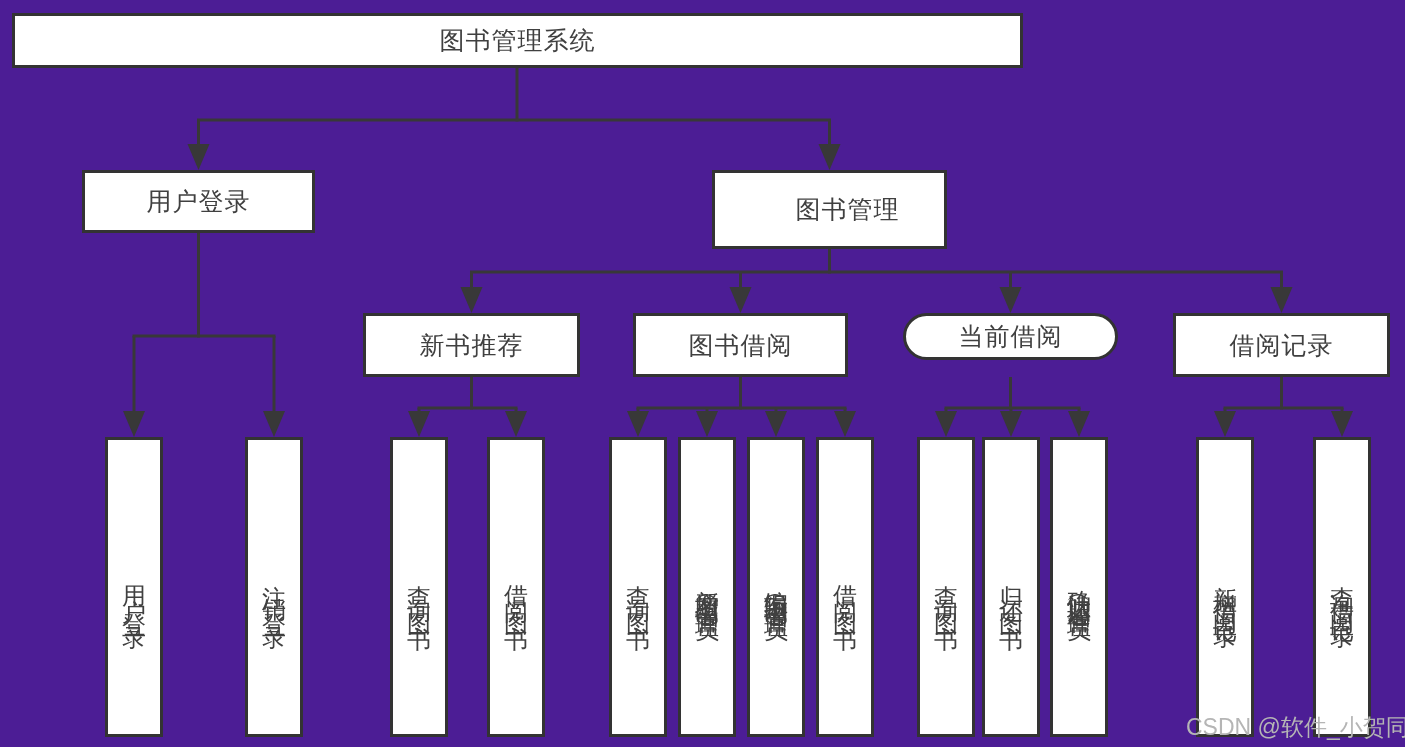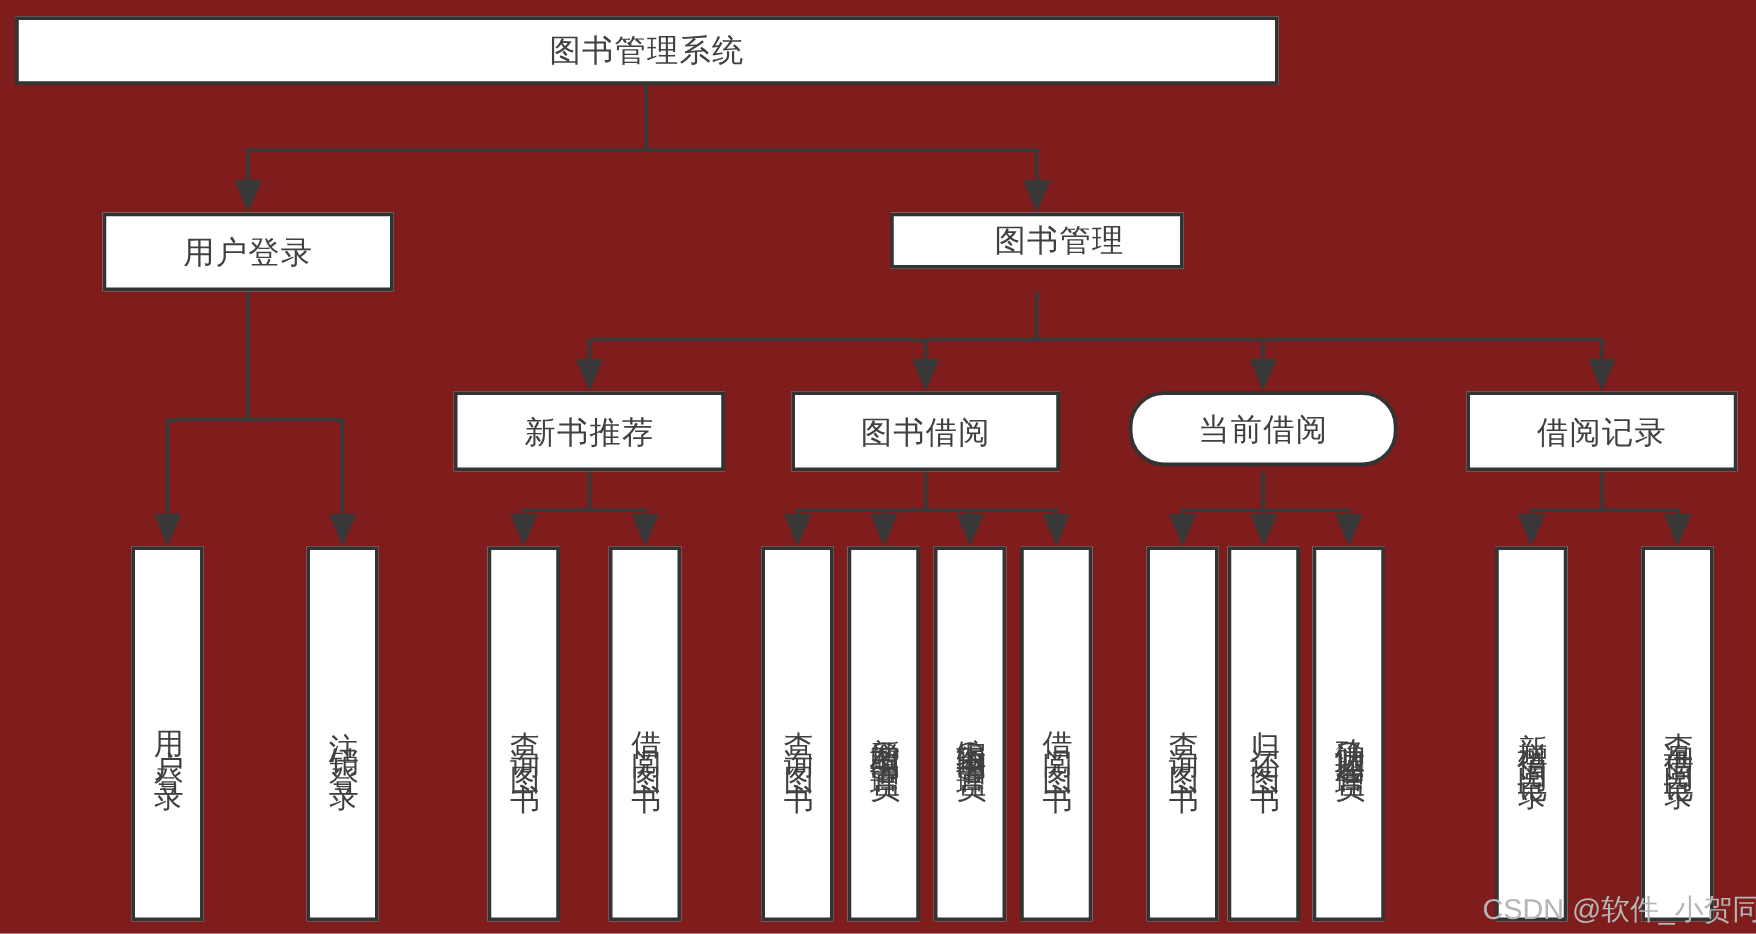--- a/index.html
+++ b/index.html
@@ -1,19 +1,19 @@
 <!DOCTYPE html>
 <html><head>
 <meta charset="utf-8">
 <style>
   html,body{margin:0;padding:0;background:#ffffff;}
   .canvas{
     position:relative;
     width:1405px;height:747px;
-    background:#7f1d1d;
+    background:#4c1d95;
     font-family:"Liberation Sans",sans-serif;
     overflow:hidden;
     text-align:center;
   }
   .connectors{position:absolute;left:0;top:0;}
   .connectors line{stroke:#383838;stroke-width:3;}
   .connectors polygon{fill:#383838;stroke:none;}
   .box{
     position:absolute;
     box-sizing:border-box;
@@ -111,31 +111,31 @@
     <polygon points="1331,411 1353,411 1342,437"></polygon>
   </svg>
 
   <div class="box" style="left:12px;top:13px;width:1011px;height:55px;">
     <span class="hlabel">图书管理系统</span>
   </div>
 
   <div class="box" style="left:82px;top:170px;width:233px;height:63px;">
     <span class="hlabel">用户登录</span>
   </div>
-  <div class="box" style="left:712px;top:170px;width:235px;height:45px;padding-left:36px;">
+  <div class="box" style="left:712px;top:170px;width:235px;height:79px;padding-left:36px;">
     <span class="hlabel">图书管理</span>
   </div>
 
   <div class="box" style="left:633px;top:313px;width:215px;height:64px;">
     <span class="hlabel">图书借阅</span>
   </div>
   <div class="box" style="left:363px;top:313px;width:217px;height:64px;">
     <span class="hlabel">新书推荐</span>
   </div>
-  <div class="box" style="left:903px;top:313px;width:215px;height:60px;border-radius:28px;">
+  <div class="box" style="left:903px;top:313px;width:215px;height:47px;border-radius:28px;">
     <span class="hlabel">当前借阅</span>
   </div>
   <div class="box" style="left:1173px;top:313px;width:217px;height:64px;">
     <span class="hlabel">借阅记录</span>
   </div>
 
   <div class="box leaf sp-lg" style="left:105px;">
     <span class="vtext">用户登录</span>
   </div>
   <div class="box leaf sp-lg" style="left:245px;">

